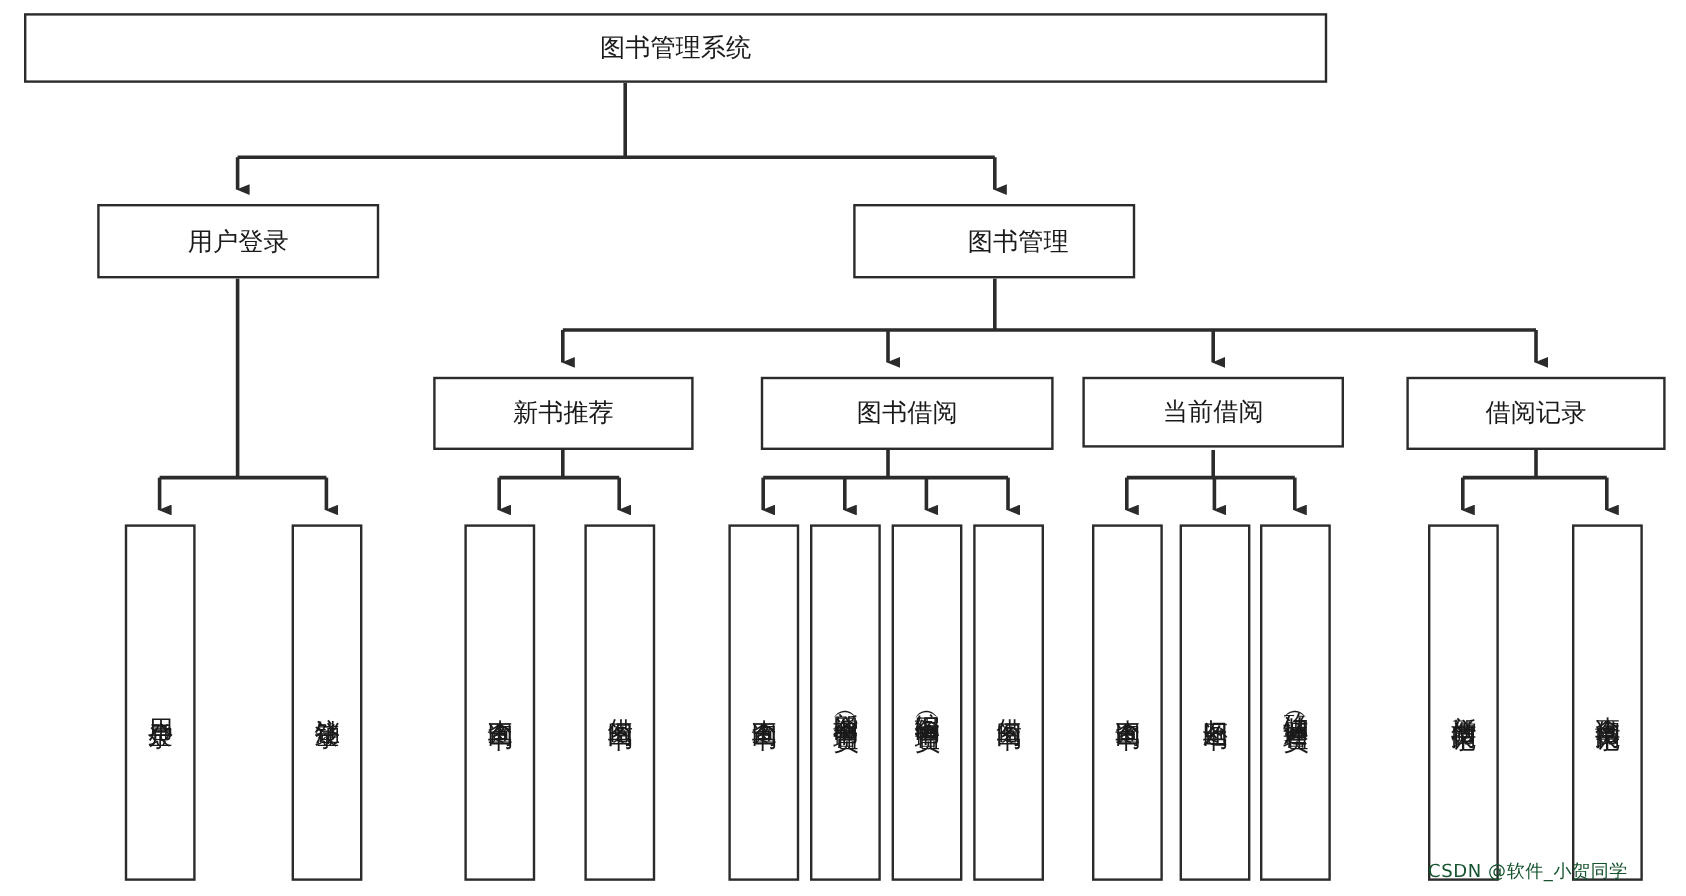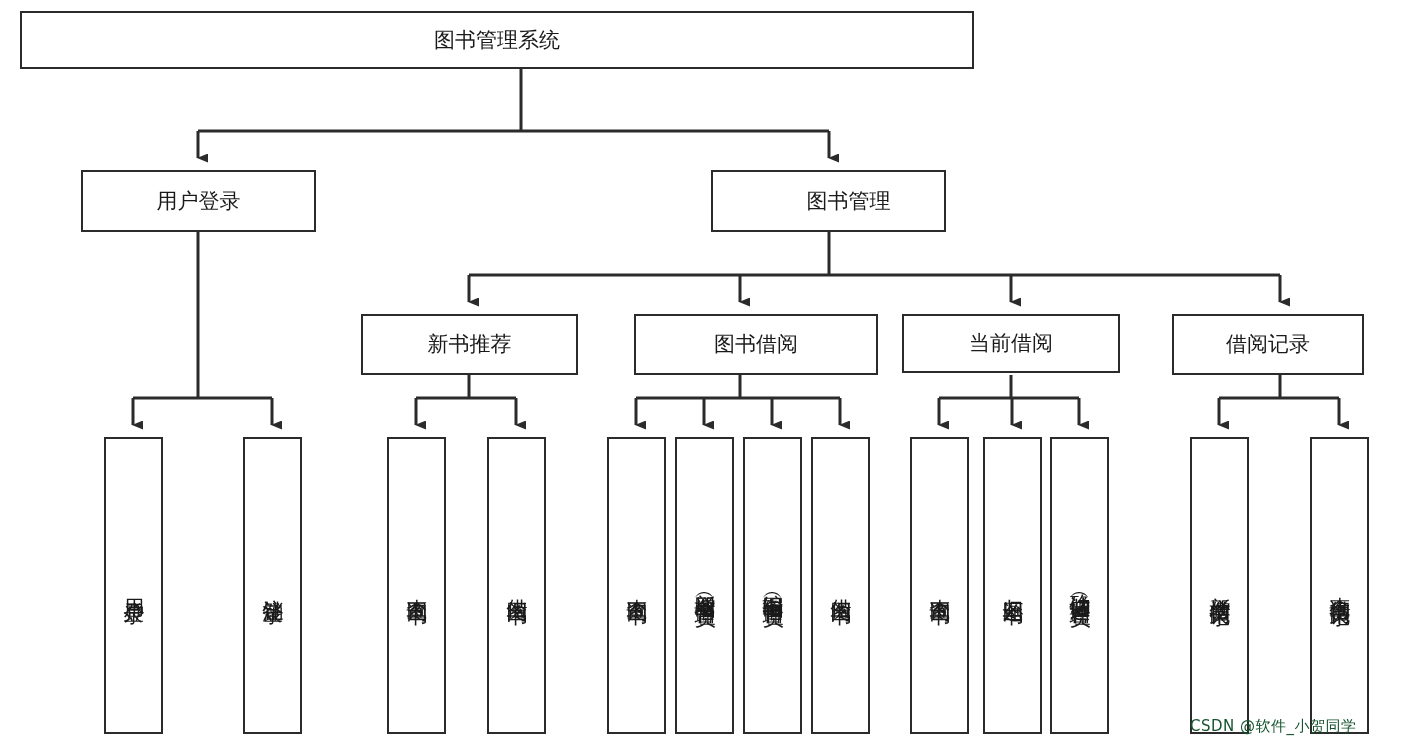--- a/index.html
+++ b/index.html
@@ -126,41 +126,41 @@
     </g>
 
     <g stroke="#2b2b2b" stroke-width="3" fill="none">
       <path d="M1280,375 L1280,398"></path>
       <path d="M1219,398 L1339,398"></path>
       <path d="M1219,398 L1219,425" marker-end="url(#arrow)"></path>
       <path d="M1339,398 L1339,425" marker-end="url(#arrow)"></path>
     </g>
   </svg>
 
-  <div class="node h" id="n-root" style="left: 20px; top: 11px; width: 954px; height: 58px;">
+  <div class="node h" id="n-root" style="left: 20px; top: 11px; width: 1086px; height: 58px;">
     <span>图书管理系统</span>
   </div>
 
   <div class="node h" id="n-l2-0" style="left: 81px; top: 170px; width: 235px; height: 62px;">
     <span>用户登录</span>
   </div>
   <div class="node h" id="n-l2-1" style="left: 711px; top: 170px; width: 235px; height: 62px; padding-left: 40px;">
     <span>图书管理</span>
   </div>
 
   <div class="node h" id="n-l3-0" style="left: 361px; top: 314px; width: 217px; height: 61px; text-align: right;">
     <span>新书推荐</span>
   </div>
   <div class="node h" id="n-l3-1" style="left: 634px; top: 314px; width: 244px; height: 61px;">
     <span>图书借阅</span>
   </div>
   <div class="node h" id="n-l3-2" style="left: 902px; top: 314px; width: 218px; height: 59px;">
     <span>当前借阅</span>
   </div>
-  <div class="node h" id="n-l3-3" style="left: 1172px; top: 314px; width: 192px; height: 61px;">
+  <div class="node h" id="n-l3-3" style="left: 1172px; top: 314px; width: 216px; height: 61px;">
     <span>借阅记录</span>
   </div>
 
   <div class="node v" id="n-leaf-0" style="left: 104px; top: 437px; width: 59px; height: 297px;">
     <span class="vtext">用户登录</span>
   </div>
   <div class="node v" id="n-leaf-1" style="left: 243px; top: 437px; width: 59px; height: 297px;">
     <span class="vtext">注销登录</span>
   </div>
   <div class="node v" id="n-leaf-2" style="left: 387px; top: 437px; width: 59px; height: 297px;">

